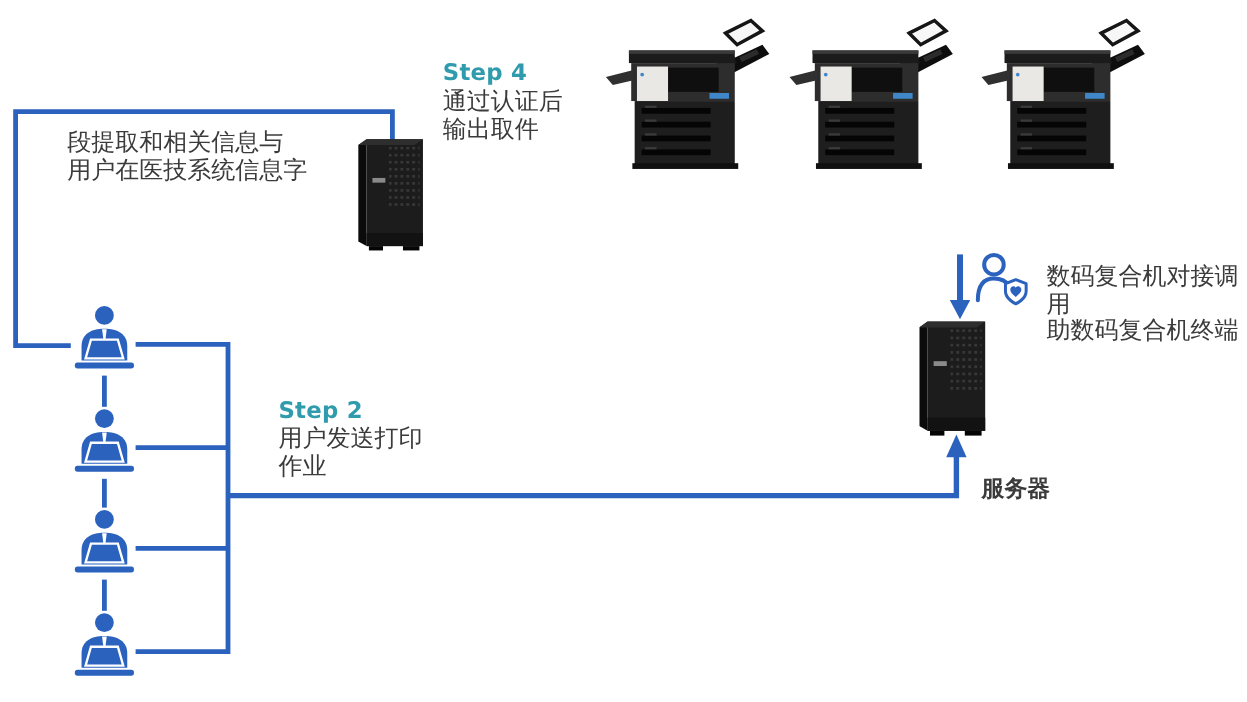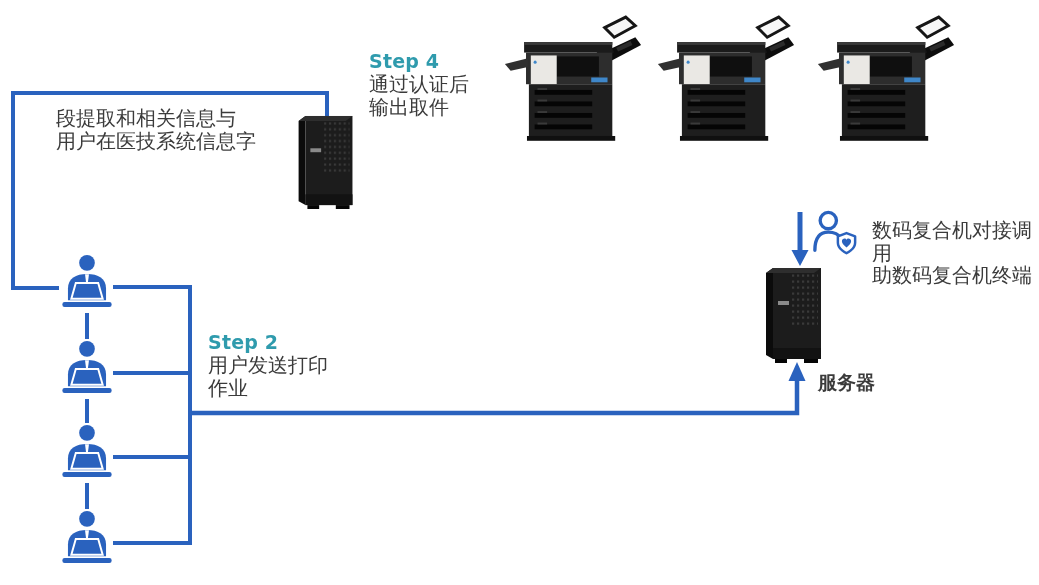--- a/index.html
+++ b/index.html
@@ -9,21 +9,21 @@
   }
   html,body{margin:0;padding:0;background:#fff;}
   .canvas{
     position:relative;width:1039px;height:585px;background:#fff;
     overflow:hidden;font-family:"DejaVu Sans","Liberation Sans",sans-serif;
   }
   .abs{position:absolute;}
   .step{position:absolute;z-index:3;}
   .step-label{color:var(--step-teal);font-weight:700;font-size:19px;line-height:23px;letter-spacing:.2px;}
   .step-line{color:var(--text-dark);font-weight:400;font-size:20px;line-height:22.5px;}
-  .server-label{position:absolute;color:var(--text-dark);font-weight:600;font-size:19px;z-index:3;}
+  .server-label{position:absolute;color:var(--text-dark);font-weight:600;font-size:19px;z-index:3;margin-top:24px;}
   .st-blue{stroke:var(--line-blue);}
   .fl-blue{fill:var(--line-blue);}
   svg{display:block;}
 </style>
 </head>
 <body>
 
 <div class="canvas">
 
   <svg width="0" height="0" style="position:absolute" aria-hidden="true">
@@ -98,21 +98,21 @@
     <polygon points="797,362 788.5,381 805.5,381" class="fl-blue"></polygon>
     <path d="M800 212 L800 251" class="st-blue" stroke-width="5"></path>
     <polygon points="800,266 791.5,250 808.5,250" class="fl-blue"></polygon>
   </svg>
 
   <div class="step" style="left:56px;top:107px">
     <div class="step-line">段提取和相关信息与</div>
     <div class="step-line">用户在医技系统信息字</div>
   </div>
 
-  <div class="step" style="left:208px;top:331px">
+  <div class="step" style="left:232px;top:331px">
     <div class="step-label">Step 2</div>
     <div class="step-line">用户发送打印</div>
     <div class="step-line">作业</div>
   </div>
 
   <div class="step" style="left:872px;top:219px">
     <div class="step-line">数码复合机对接调用</div>
     <div class="step-line">助数码复合机终端</div>
   </div>
 

